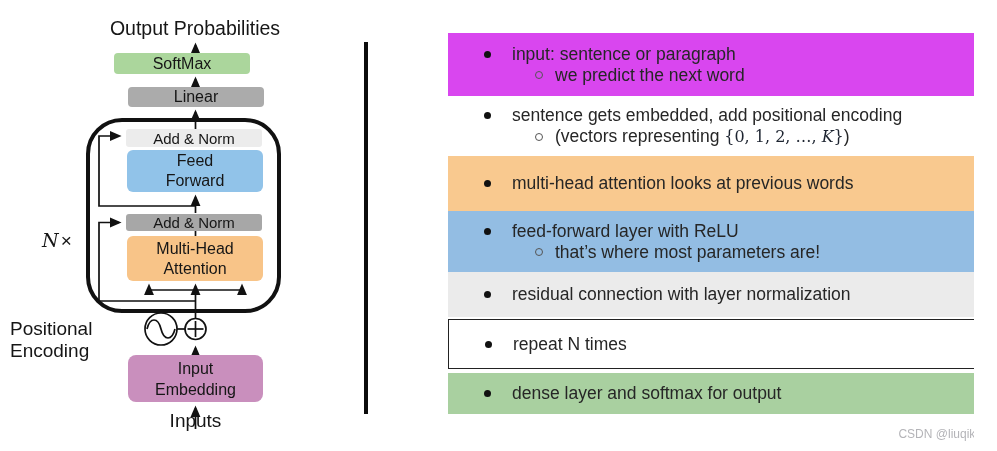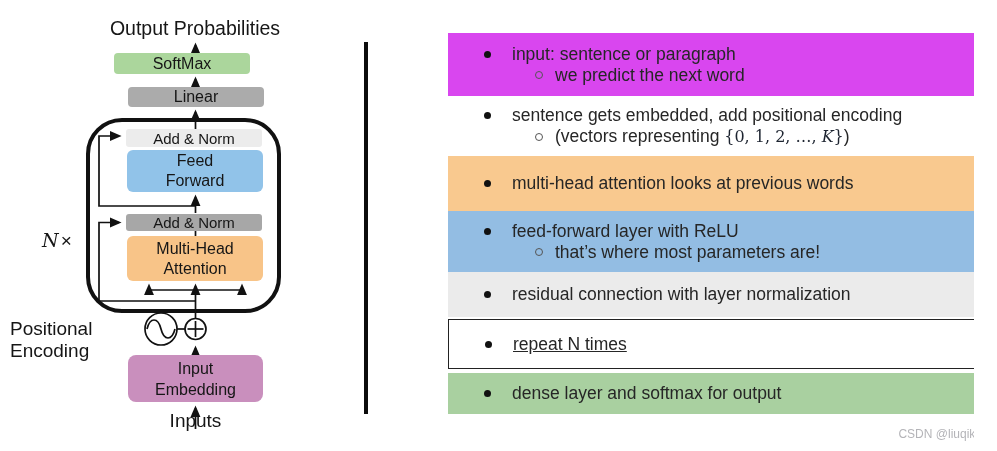--- a/index.html
+++ b/index.html
@@ -33,21 +33,21 @@
   .divider{position:absolute;left:364px;top:42px;width:3.5px;height:372px;background:#0c0c0c;}
 
   
   .note-row{position:absolute;left:448px;width:530px;display:flex;flex-direction:column;
             justify-content:center;font-size:17.5px;color:#262626;box-sizing:border-box;}
   .r1{top:33px;height:63px;}
   .r2{top:96px;height:60px;}
   .r3{top:156px;height:55px;}
   .r4{top:211px;height:61px;}
   .r5{top:272px;height:45px;}
-  .r6{top:319px;height:50px;border:1.5px solid #222;background:#fff;text-decoration:underline;}
+  .r6{top:319px;height:50px;border:1.5px solid #222;background:#fff;}
   .r7{top:373px;height:41px;}
   .line,.subline{display:flex;align-items:center;line-height:21px;}
   .dot{flex:0 0 auto;width:7px;height:7px;border-radius:50%;background:#111;margin-left:36px;}
   .bl-text{margin-left:21px;white-space:nowrap;}
   .circ{flex:0 0 auto;width:8px;height:8px;border-radius:50%;border:1.5px solid #555;
         box-sizing:border-box;margin-left:87px;background:transparent;}
   .sub-text{margin-left:12px;white-space:nowrap;}
   .math{font-family:"DejaVu Serif",serif;font-size:16px;color:#1d2430;margin-top:20px;}
   .math-k{font-family:"DejaVu Serif",serif;font-style:italic;font-size:16px;color:#1d2430;}
 

